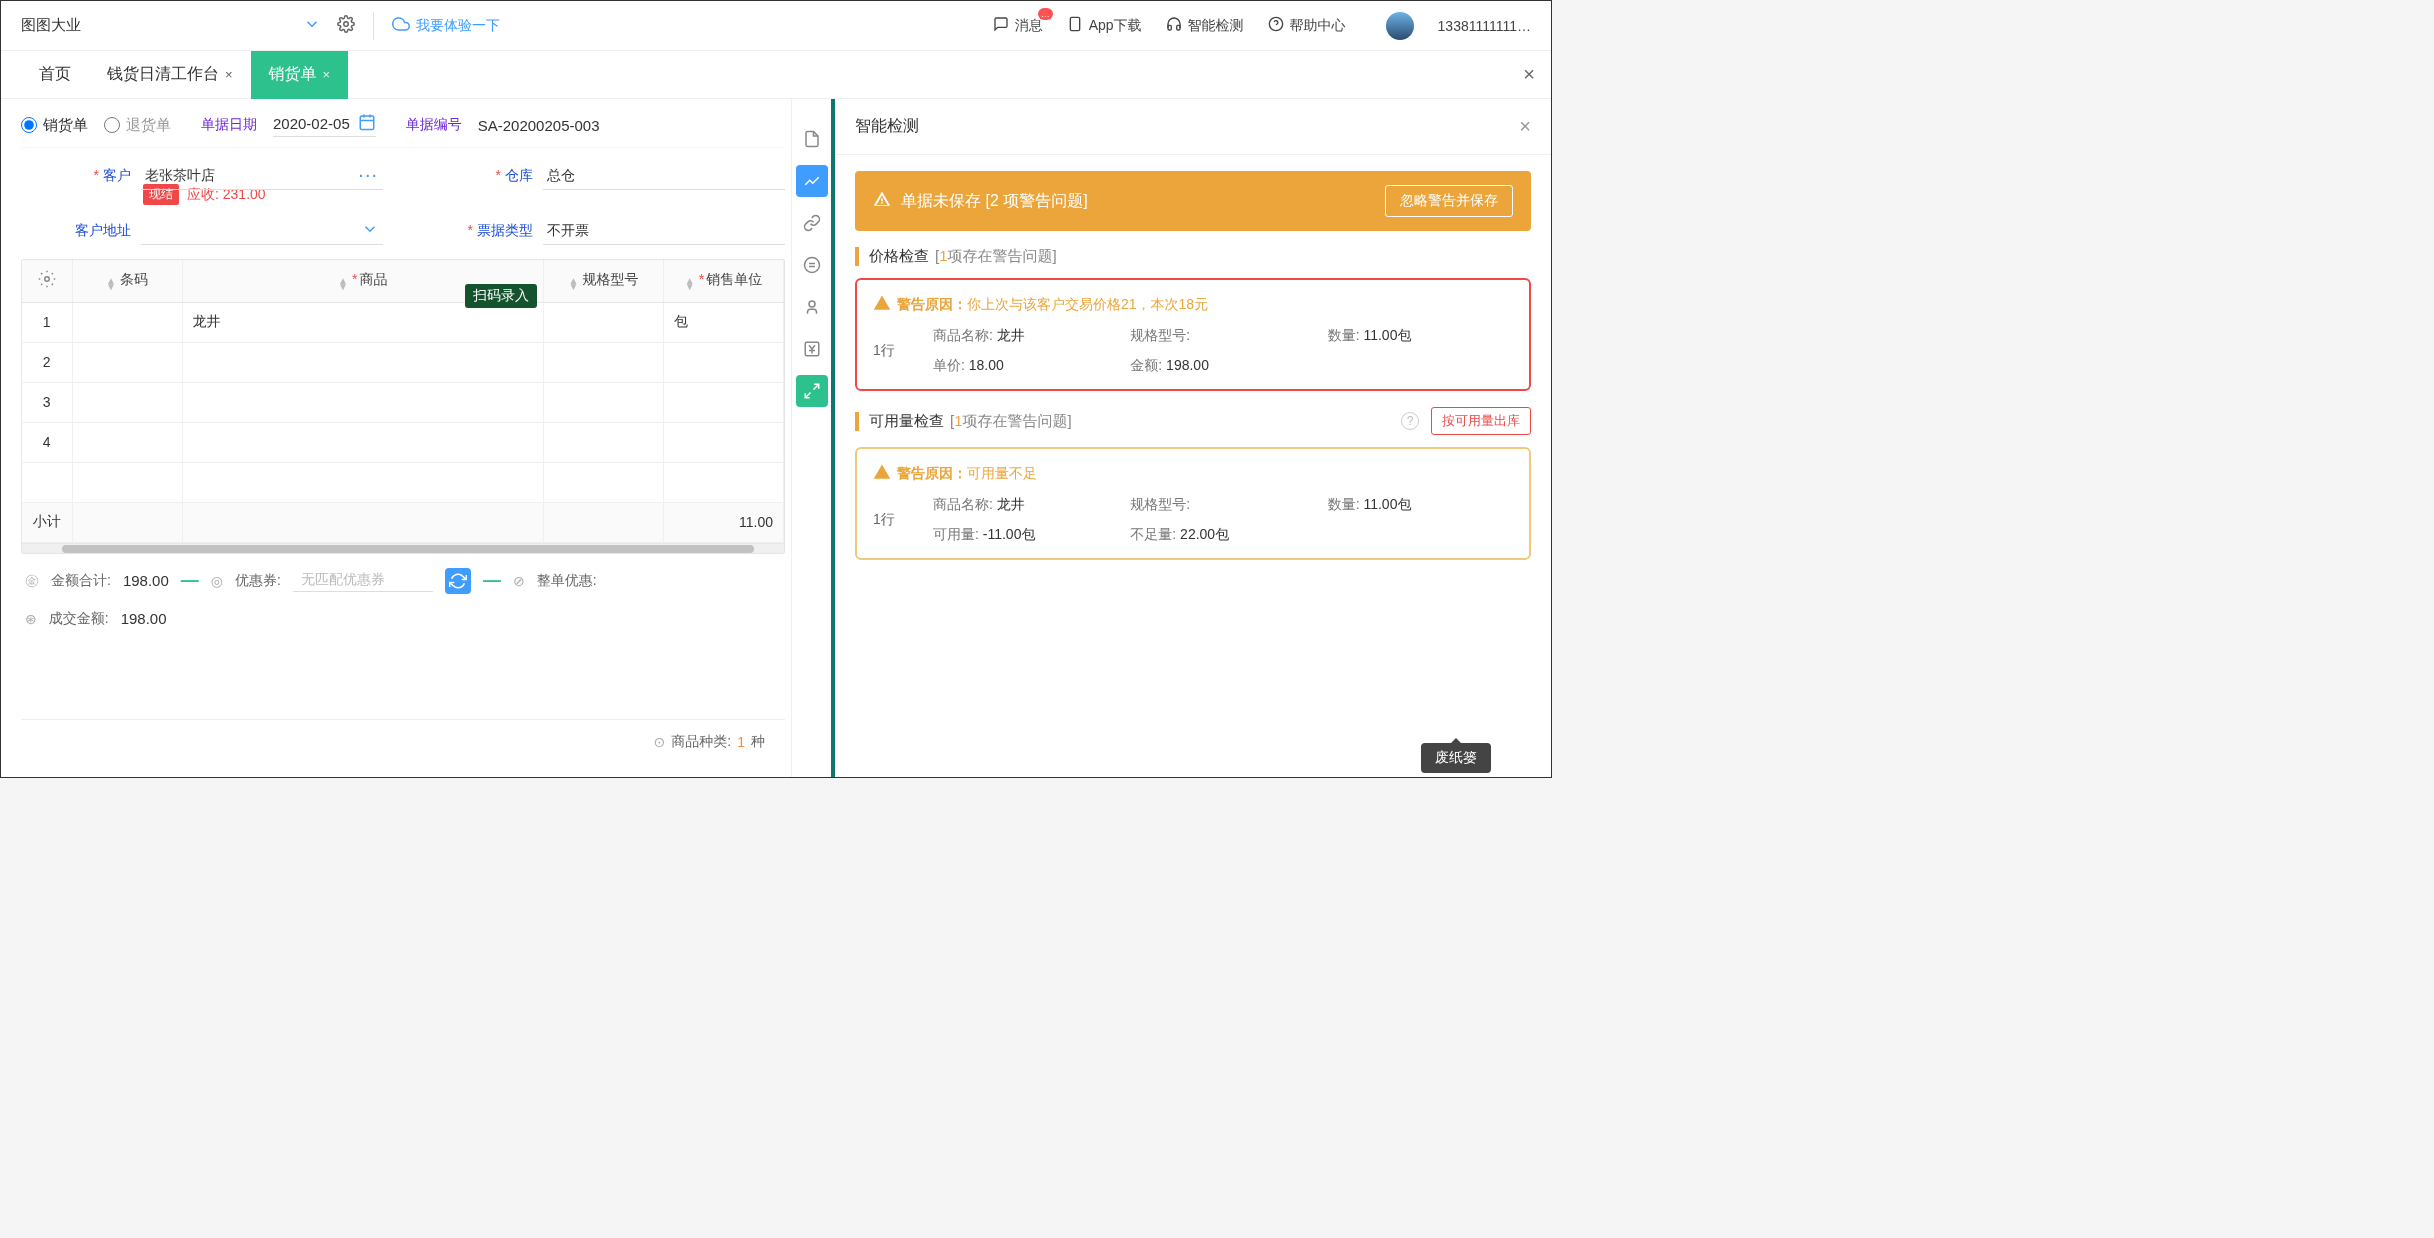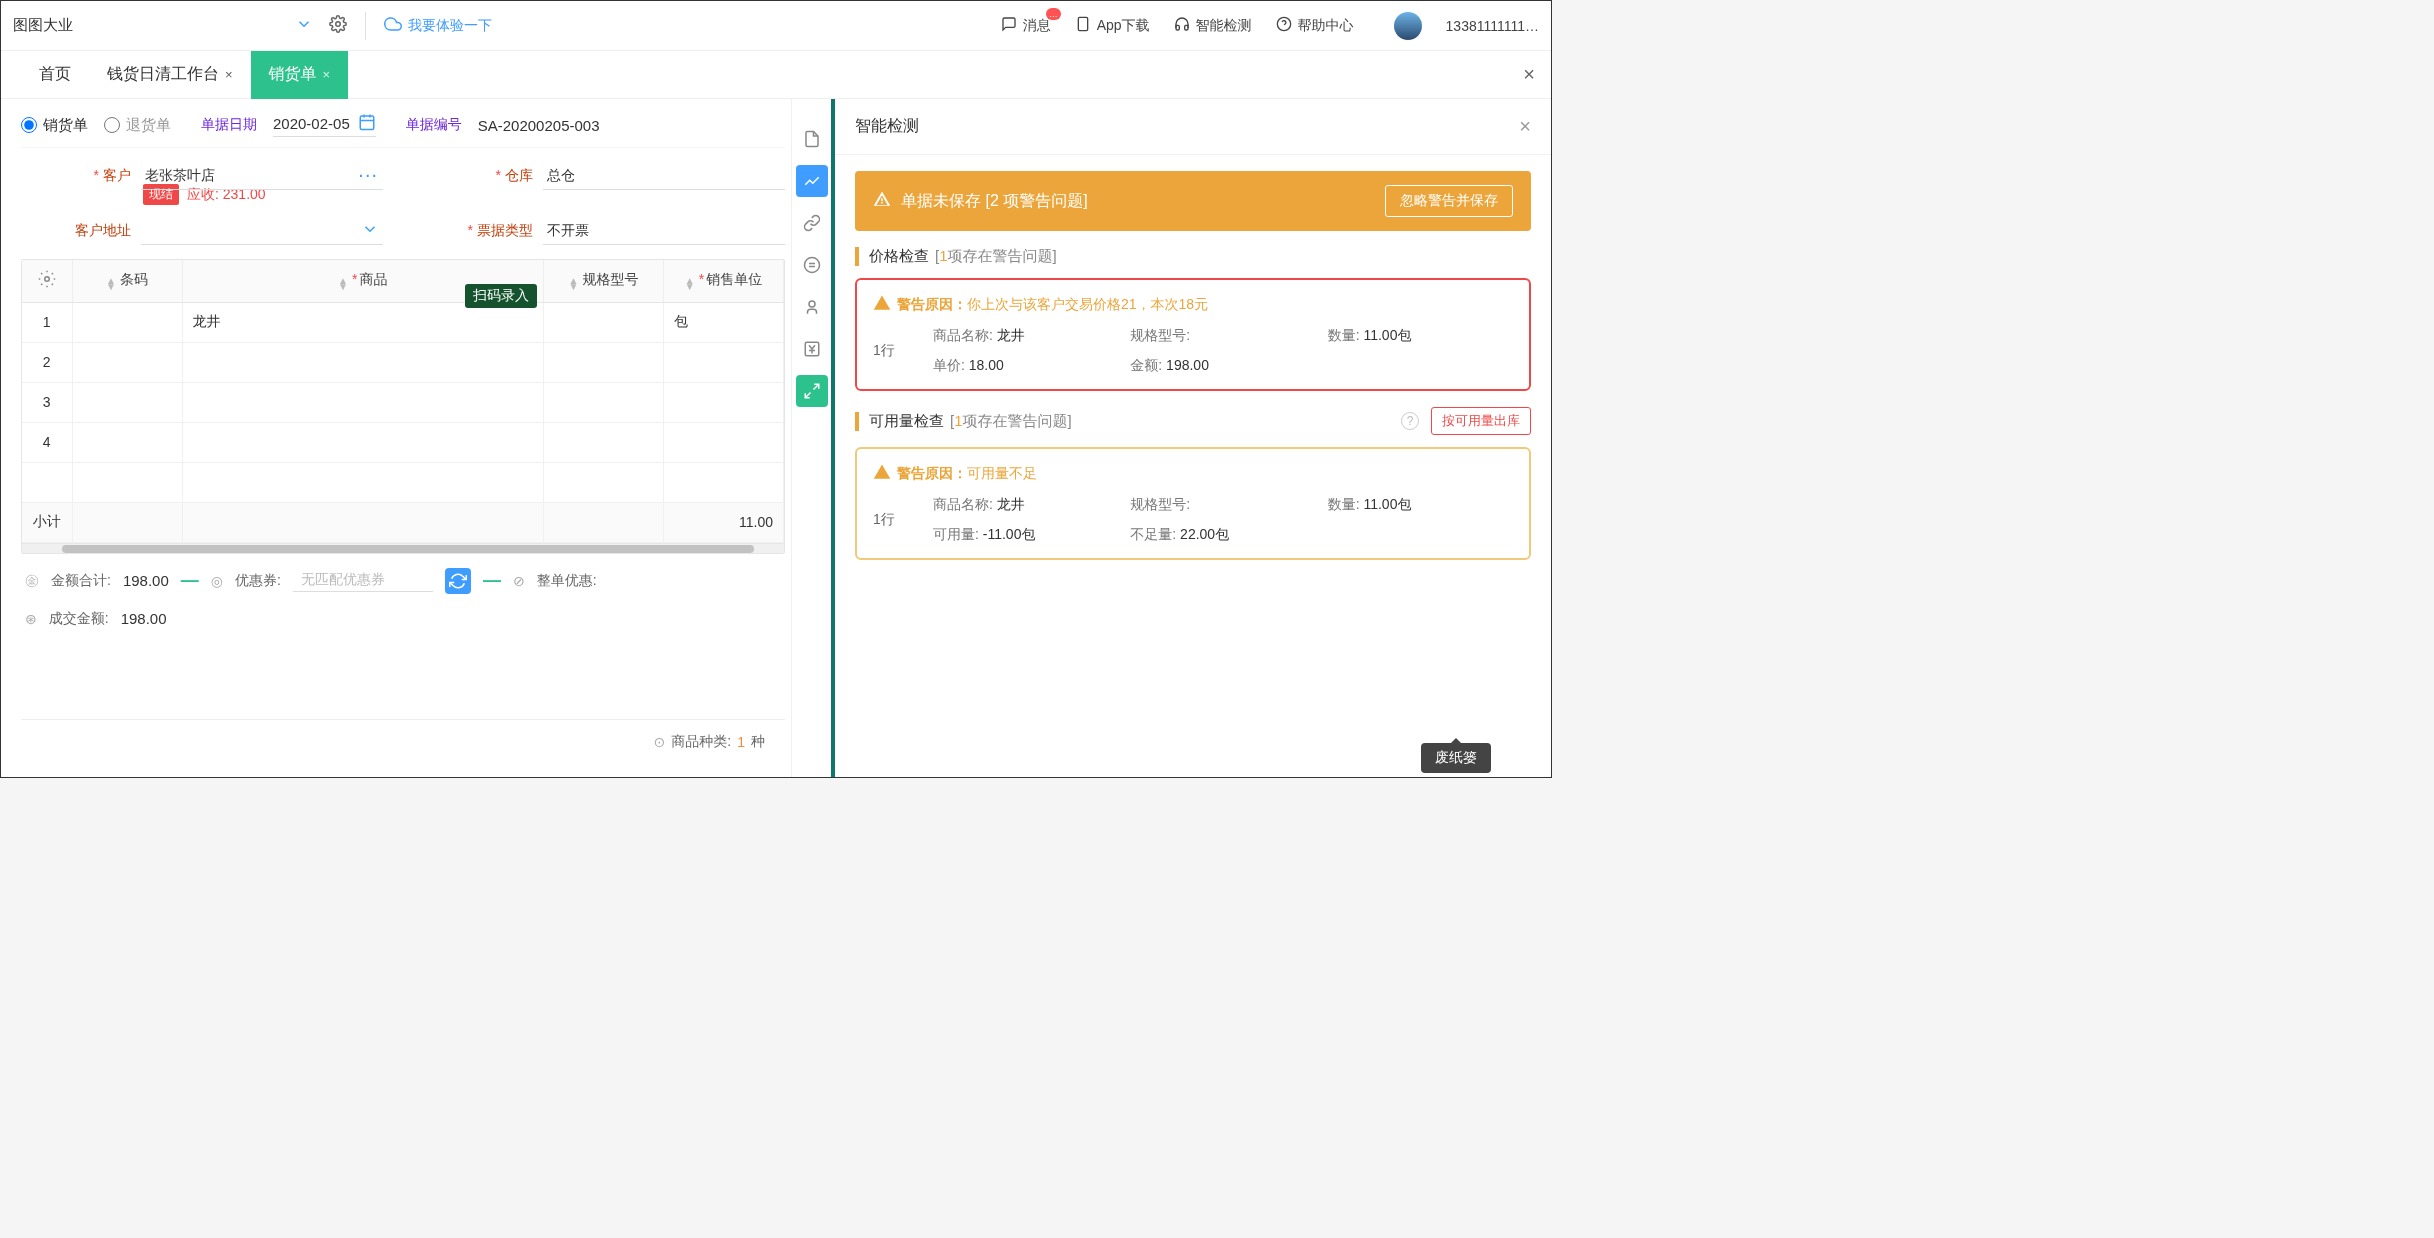--- a/index.html
+++ b/index.html
@@ -1,20 +1,20 @@
 <!DOCTYPE html>
 <html><head>
 <meta charset="utf-8">
 <style>
 * { box-sizing: border-box; margin: 0; padding: 0; }
 body { font-family: -apple-system, "PingFang SC", "Microsoft YaHei", sans-serif; font-size: 14px; color: #333; background: #f5f5f5; }
 .app { display: flex; flex-direction: column; height: 778px; width: 1552px; border: 1px solid #333; background: #fff; }
 
 
-.topbar { display: flex; align-items: center; height: 50px; padding: 0 12px; border-bottom: 1px solid #eee; }
+.topbar { display: flex; align-items: center; height: 50px; padding: 0 20px; border-bottom: 1px solid #eee; }
 .org-select { display: flex; align-items: center; font-size: 15px; color: #333; cursor: pointer; width: 300px; }
 .org-select .chev { margin-left: auto; color: #3f9dff; }
 .gear { margin-left: 16px; color: #666; }
 .divider-v { height: 28px; border-left: 1px solid #e0e0e0; margin: 0 18px; }
 .trial { color: #3f9dff; display: flex; align-items: center; gap: 6px; }
 .spacer { flex: 1; }
 .top-links { display: flex; align-items: center; gap: 24px; color: #444; }
 .top-links .item { display: flex; align-items: center; gap: 6px; cursor: pointer; }
 .badge-dot { position: relative; }
 .badge-dot::after { content: "…"; position: absolute; top: -8px; right: -10px; background: #ff5252; color: #fff; border-radius: 8px; font-size: 9px; padding: 0 3px; line-height: 12px; }
@@ -43,21 +43,21 @@
 .doc-type-row { display: flex; align-items: center; gap: 16px; padding-bottom: 10px; border-bottom: 1px solid #f5f5f5; }
 .radio { display: flex; align-items: center; gap: 6px; font-size: 15px; }
 .radio input { width: 16px; height: 16px; }
 .lbl { color: #6d28d9; font-size: 14px; }
 .val { font-size: 15px; color: #333; }
 .date-wrap { display: flex; align-items: center; gap: 8px; border-bottom: 1px solid #ddd; padding-bottom: 2px; }
 .cal-icon { color: #3f9dff; }
 
 .form-rows { display: flex; flex-direction: column; gap: 12px; padding: 14px 0; }
 .fr { display: flex; align-items: center; gap: 10px; }
-.fr .label { width: 110px; text-align: right; color: #c2410c; font-size: 14px; }
+.fr .label { width: 110px; text-align: right; color: #1d4ed8; font-size: 14px; }
 .req::before { content: "*"; color: #f04848; margin-right: 4px; }
 .input-line { flex: 1; border-bottom: 1px solid #ddd; height: 28px; display: flex; align-items: center; padding: 0 4px; color: #333; position: relative;}
 .input-line .more { position:absolute; right:4px; color: #3f9dff; letter-spacing: 2px; font-weight: bold; }
 .input-line .chev-d { position:absolute; right:4px; color: #3f9dff; }
 .tag-xj { background: #f04848; color: #fff; font-size: 12px; padding: 2px 6px; border-radius: 2px; }
 .receivable { display:flex; align-items:center; gap:8px; margin-left: 122px; margin-top:-6px;}
 .receivable .amt { color: #f04848; }
 
 
 .tbl-wrap { border: 1px solid #e5e5e5; border-radius: 2px; overflow: hidden; }

